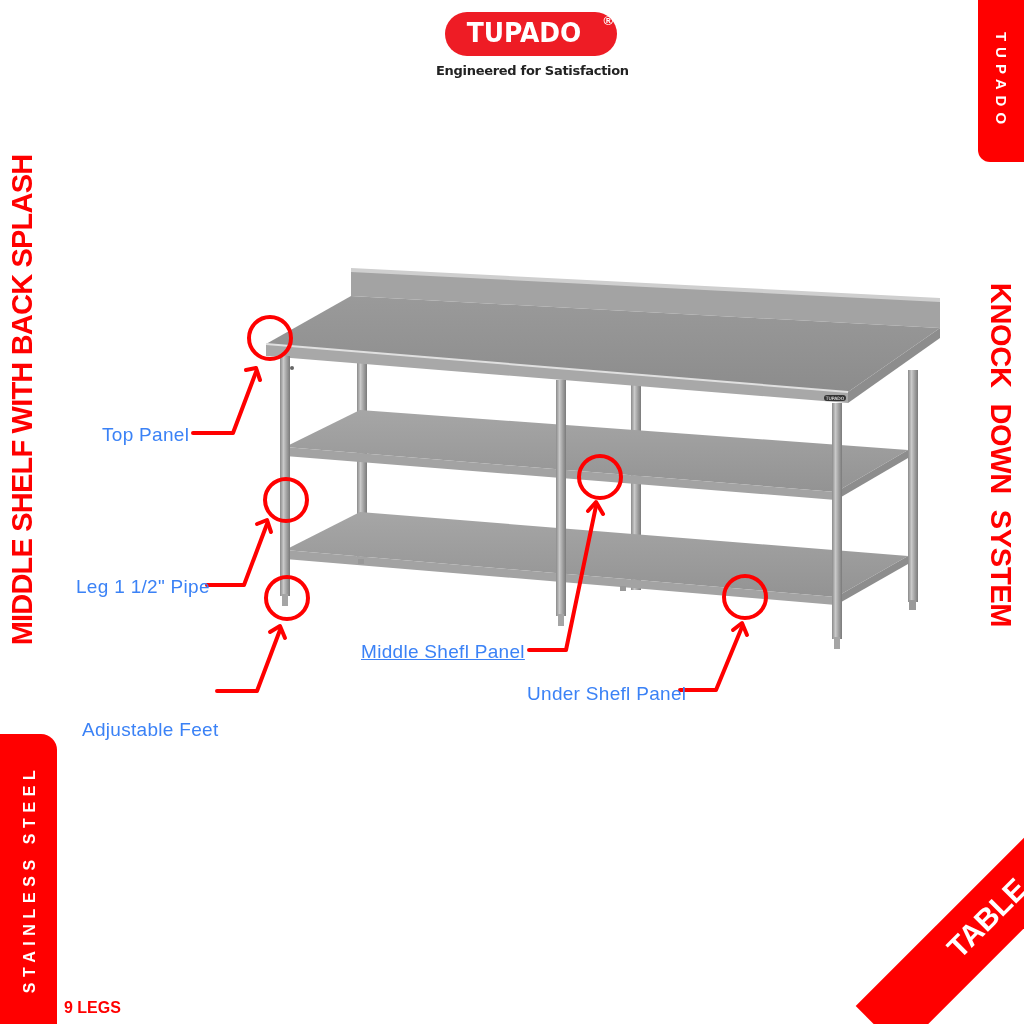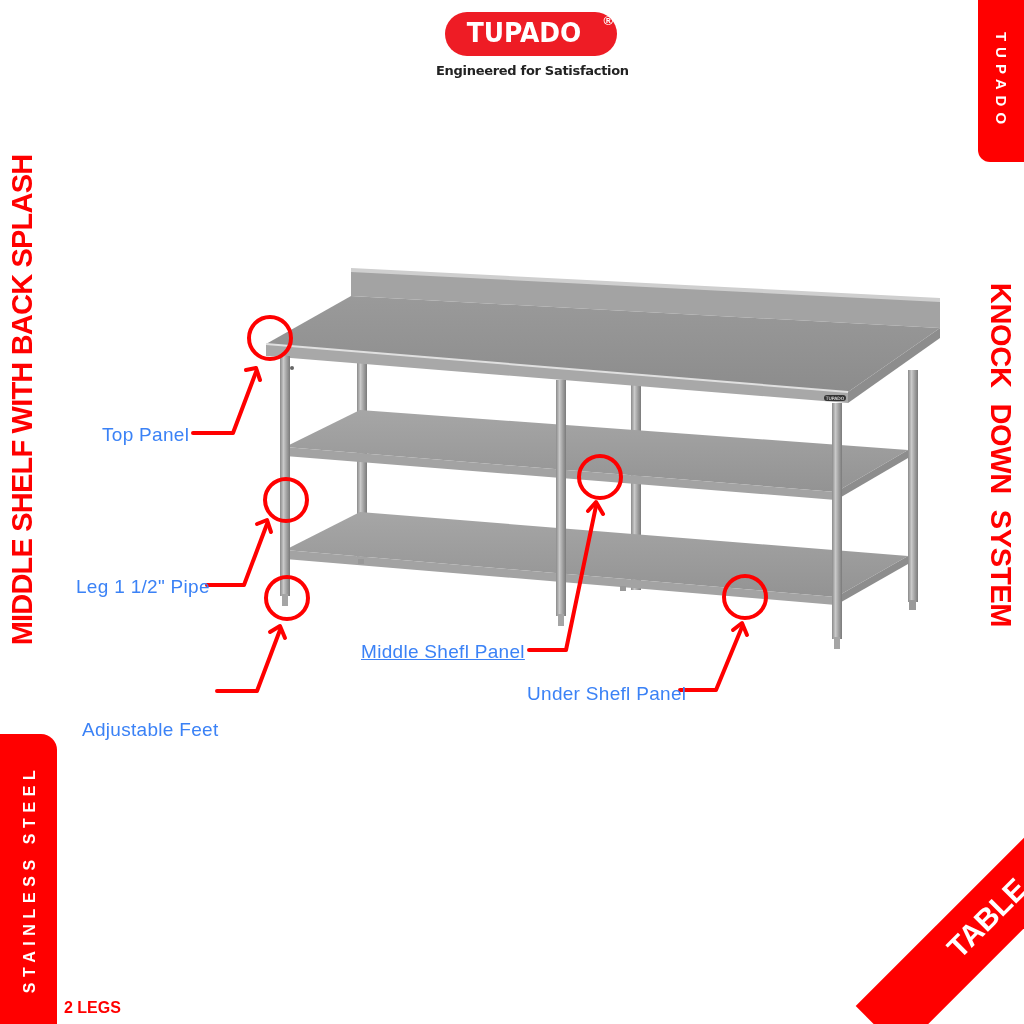--- a/index.html
+++ b/index.html
@@ -37,21 +37,21 @@
   </div>
   <div class="tagline">Engineered for Satisfaction</div>
 </div>
 
 <div class="tab-right">
   <span>TUPADO</span>
 </div>
 <div class="tab-left">
   <span>STAINLESS STEEL</span>
 </div>
-<div class="legs-label">2 LEGS</div>
+<div class="legs-label">9 LEGS</div>
 
 <div class="vert-left">MIDDLE SHELF WITH BACK SPLASH</div>
 <div class="vert-right">KNOCK DOWN SYSTEM</div>
 
 <div class="corner-ribbon">
   <span>TABLE</span>
 </div>
 
 <svg class="illus" width="1024" height="1024" viewBox="0 0 1024 1024">
   <defs>

